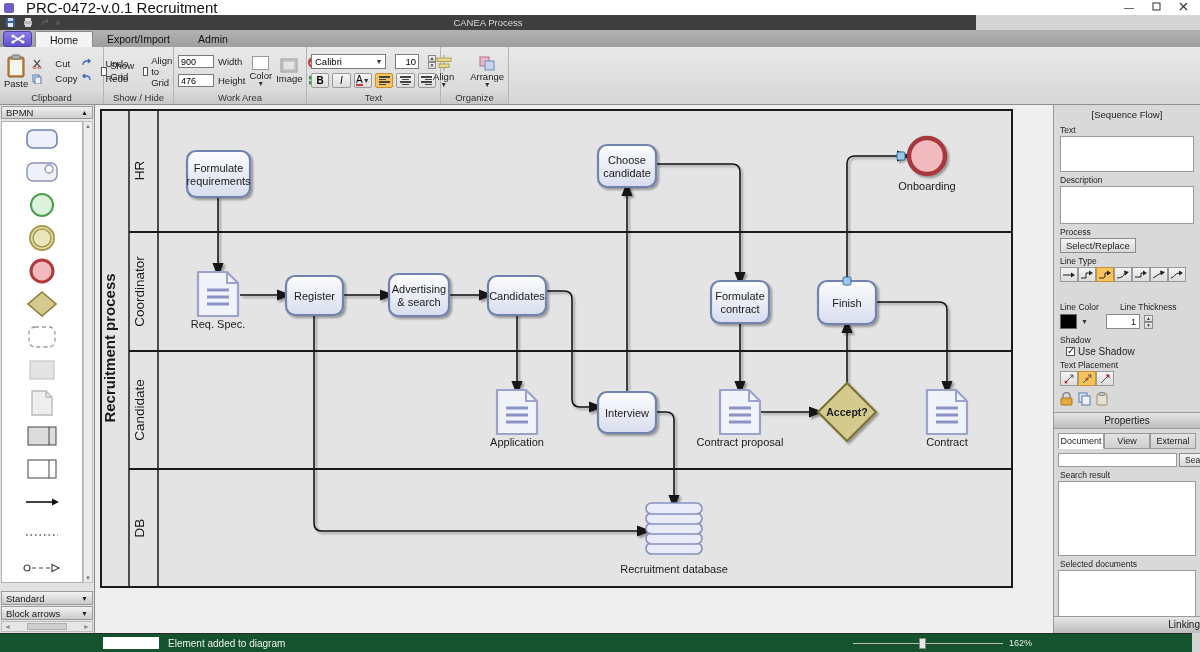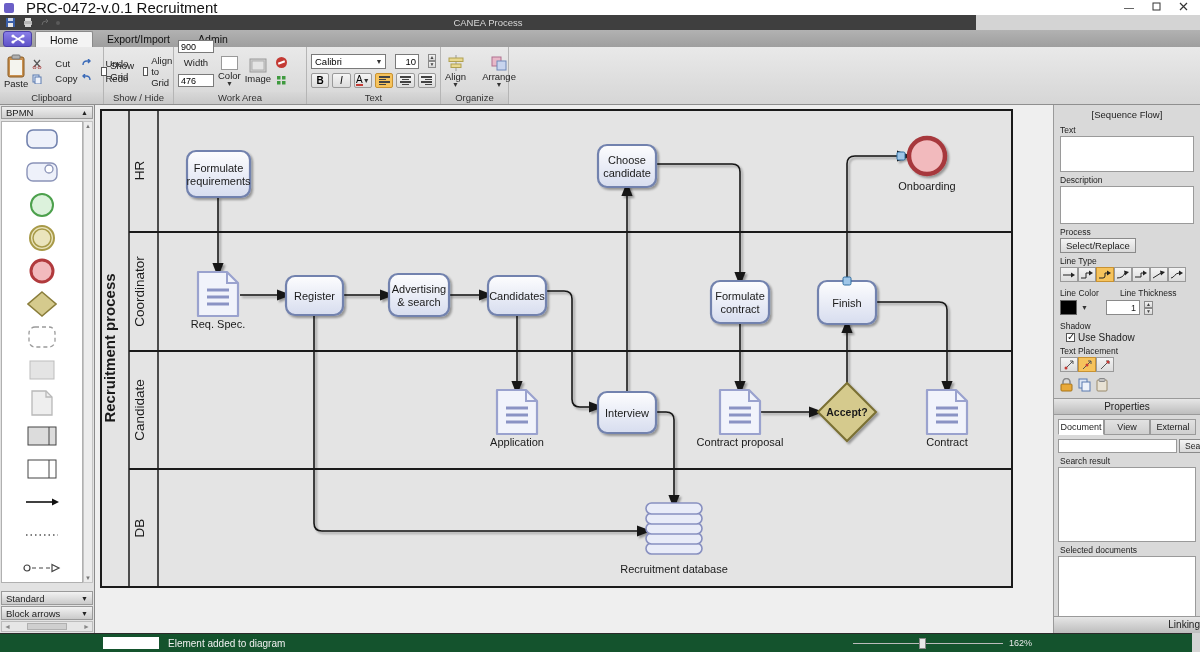--- a/index.html
+++ b/index.html
@@ -28,21 +28,21 @@
   .ribbon { position:absolute; top:47px; left:0; width:1200px; height:58px; background:linear-gradient(#e9e9e9,#d6d6d6); border-bottom:1px solid #8f8f8f; display:flex; }
   .rgroup { position:relative; height:57px; border-right:1px solid #b5b5b5; padding:3px 4px 12px; display:flex; gap:4px; }
   .rgroup .glabel { position:absolute; bottom:0; left:0; right:0; text-align:center; font-size:9.5px; color:#333; background:linear-gradient(#d8d8d8,#c9c9c9); height:12px; line-height:12px; }
   .bigbtn { display:flex; flex-direction:column; align-items:center; justify-content:center; width:34px; font-size:9.5px; color:#222; }
   .smallcol { display:flex; flex-direction:column; justify-content:center; gap:4px; }
   .smallbtn { display:flex; align-items:center; gap:13px; font-size:9.5px; color:#222; }
   .chkrow { display:flex; align-items:center; gap:3px; font-size:9.5px; color:#222; }
   .chk { width:9px; height:9px; border:1px solid #555; background:#fff; display:inline-block; position:relative; }
   .chk.checked::after { content:"✓"; position:absolute; top:-3px; left:0; font-size:10px; color:#222; }
   .numbox { width:36px; height:13px; border:1px solid #7a7a7a; background:#fff; font-size:9px; padding:0 2px; font-family:"Liberation Sans",sans-serif; }
-  .fieldrow { display:flex; align-items:center; gap:4px; font-size:9.5px; color:#222;flex-direction:column; }
+  .fieldrow { display:flex; align-items:center; gap:4px; font-size:9.5px; color:#222; }
   .swatchbtn { display:flex; flex-direction:column; align-items:center; font-size:9.5px; color:#222; justify-content:center; }
   .swatch { width:17px; height:14px; background:#fff; border:1px solid #999; }
   .caret { font-size:7px; color:#333; line-height:5px; }
   .fontsel { width:84px; height:15px; border:1px solid #7a7a7a; background:#fff; font-size:9.5px; display:flex; align-items:center; justify-content:space-between; padding:0 3px; }
   .sizebox { width:26px; height:15px; border:1px solid #7a7a7a; background:#fff; font-size:9.5px; text-align:right; padding:0 2px; line-height:14px; }
   .spin { display:flex; flex-direction:column; width:9px; }
   .spin span { height:7px; border:1px solid #8a8a8a; background:linear-gradient(#f2f2f2,#d8d8d8); font-size:5px; line-height:5px; text-align:center; color:#444; }
   .tbtn { width:20px; height:15px; border:1px solid #9a9a9a; background:linear-gradient(#f6f6f6,#dcdcdc); display:flex; align-items:center; justify-content:center; font-size:10px; border-radius:2px; }
   .tbtn.active { background:#f6c35c; border-color:#c89232; }
   .alicon { display:flex; flex-direction:column; gap:1px; }
@@ -233,21 +233,21 @@
           <rect x="1" y="1" width="3.5" height="3.5" fill="#3f9a3f"></rect>
           <rect x="6" y="1" width="3.5" height="3.5" fill="#3f9a3f"></rect>
           <rect x="1" y="6" width="3.5" height="3.5" fill="#3f9a3f"></rect>
           <rect x="6" y="6" width="3.5" height="3.5" fill="#3f9a3f"></rect>
         </svg>
     </div>
     <div class="glabel">Work Area</div>
   </div>
 
   <div class="rgroup" style="width:134px; flex-direction:column; justify-content:center; gap:4px">
-    <div style="display:flex; gap:9px; ">
+    <div style="display:flex; gap:9px; align-items:center">
       <div class="fontsel">
           <span>Calibri</span>
           <span class="caret">▼</span>
         </div>
       <div class="sizebox">10</div>
       <div class="spin">
           <span>▲</span>
           <span>▼</span>
         </div>
     </div>
@@ -279,21 +279,21 @@
             <i style="width:11px"></i>
             <i style="width:7px"></i>
             <i style="width:11px"></i>
             <i style="width:7px"></i>
           </span>
         </div>
     </div>
     <div class="glabel">Text</div>
   </div>
 
-  <div class="rgroup" style="width:68px; justify-content:flex-start; gap:16px">
+  <div class="rgroup" style="width:68px; justify-content:flex-end; gap:16px">
     <div class="bigbtn">
       <svg width="18" height="16">
           <line x1="9" y1="0" x2="9" y2="16" stroke="#999"></line>
           <rect x="2" y="3" width="14" height="3.5" fill="#e8d890" stroke="#b0a050"></rect>
           <rect x="4" y="9" width="10" height="3.5" fill="#e8d890" stroke="#b0a050"></rect>
         </svg>
       <span>Align</span>
         <span class="caret">▼</span>
     </div>
     <div class="bigbtn">
@@ -592,21 +592,21 @@
             <polygon points="8,0.5 13,2 9,5.5" fill="#222"></polygon>
           </svg>
         </div>
       <div class="ltbtn">
           <svg width="14" height="10">
             <path d="M1,8 C4,8 5,3 9,3" fill="none" stroke="#222"></path>
             <polygon points="9,0.5 13,3 9,5.5" fill="#222"></polygon>
           </svg>
         </div>
     </div>
-    <div style="display:flex; margin-top:3px">
+    <div style="display:flex; margin-top:17px">
       <div class="insp-lbl" style="width:48px">Line Color</div>
       <div class="insp-lbl">Line Thickness</div>
     </div>
     <div style="display:flex; align-items:center; margin:1px 6px 0; gap:4px">
       <span class="colorswatch"></span>
         <span class="caret">▼</span>
       <span style="width:10px"></span>
       <span class="thickbox">1</span>
       <span class="spin">
           <span>▲</span>

